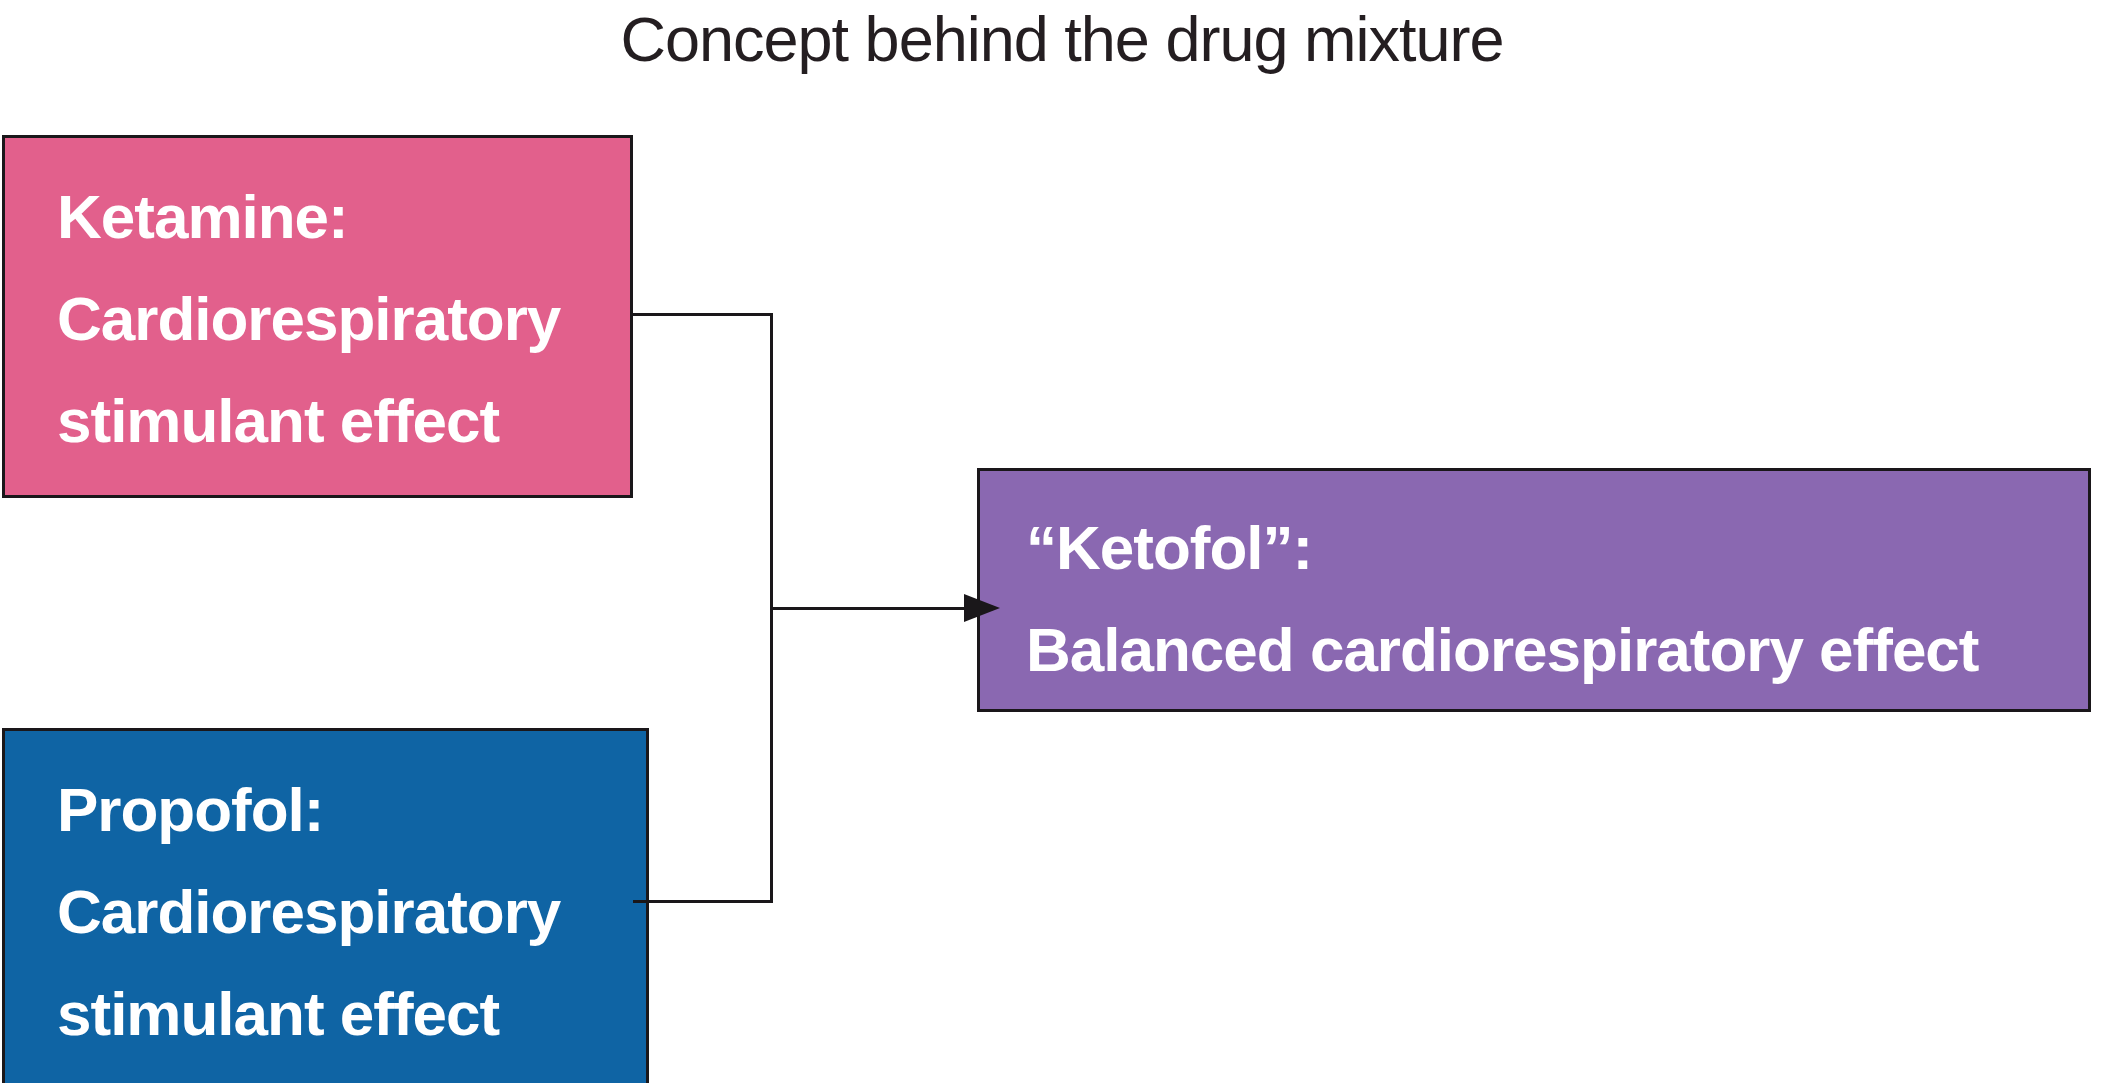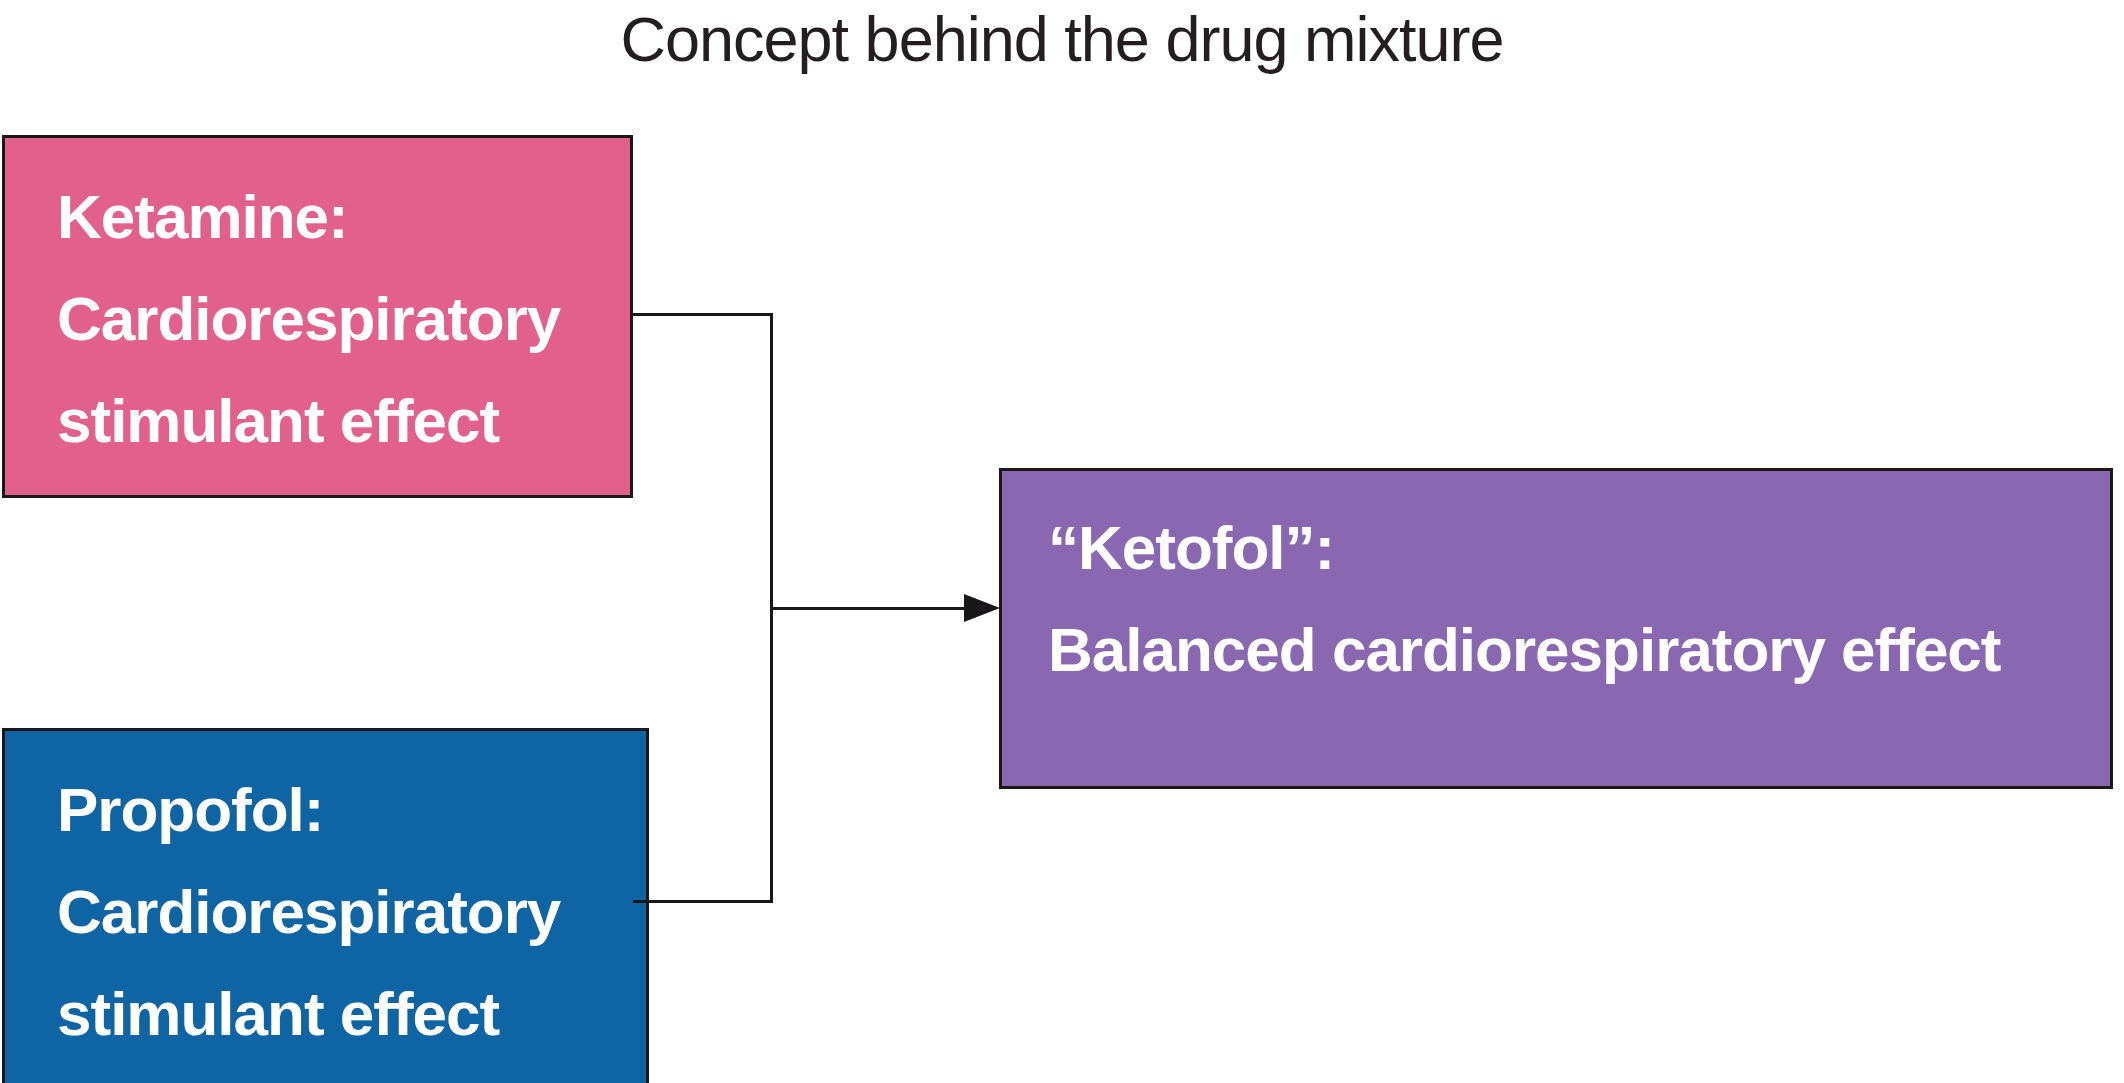--- a/index.html
+++ b/index.html
@@ -43,22 +43,22 @@
     background: var(--ketamine-fill, #E2608C);
     padding: 28px 10px 0 52px;
   }
   .box-propofol {
     left: 2px; top: 728px;
     width: 647px; height: 365px;
     background: var(--propofol-fill, #0F64A4);
     padding: 28px 10px 0 52px;
   }
   .box-ketofol {
-    left: 999px; top: 468px;
-    width: 1114px; height: 321px;
+    left: 977px; top: 468px;
+    width: 1114px; height: 244px;
     background: var(--ketofol-fill, #8A68B1);
     padding: 26px 10px 8px 46px;
   }
   .conn {
     position: absolute;
     background: var(--line, #1A171A);
   }
   .conn-top    { left: 633px; top: 313px; width: 140px; height: 3px; }
   .conn-bottom { left: 633px; top: 900px; width: 140px; height: 3px; }
   .conn-vert   { left: 770px; top: 313px; width: 3px;  height: 590px; }

